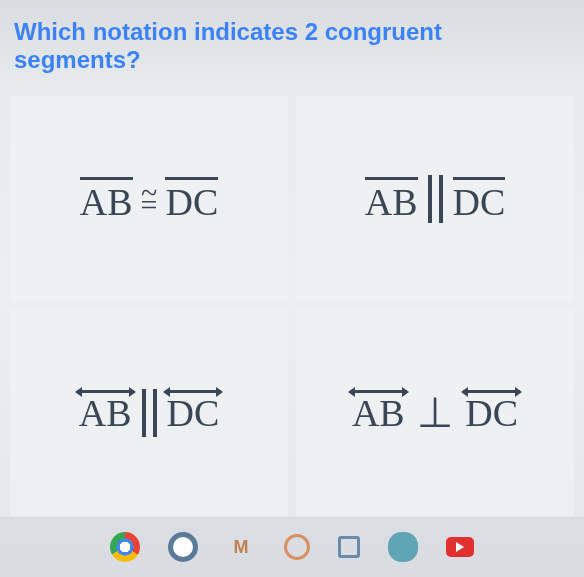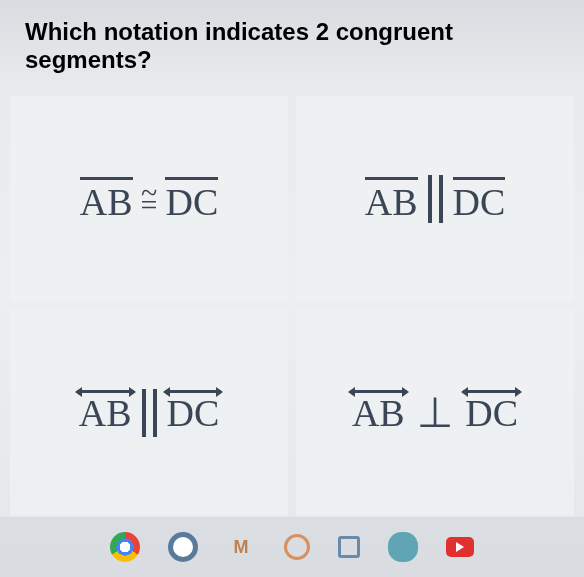--- a/index.html
+++ b/index.html
@@ -8,22 +8,21 @@
       height: 577px;
       background: linear-gradient(180deg, #d8dce0 0%, #e8ebed 15%, #eceef0 50%, #e4e7ea 100%);
       font-family: Arial, sans-serif;
       overflow: hidden;
       position: relative;
     }
     .question-bar {
       padding: 18px 32px 22px 14px;
       font-size: 24px;
       font-weight: 600;
-      color: #000000;
-      margin-left: 11px;
+      color: #3b82f6;
     }
     .options-grid {
       display: grid;
       grid-template-columns: 1fr 1fr;
       grid-template-rows: 1fr 1fr;
       gap: 8px;
       padding: 0 10px;
       height: 420px;
     }
     .option {

